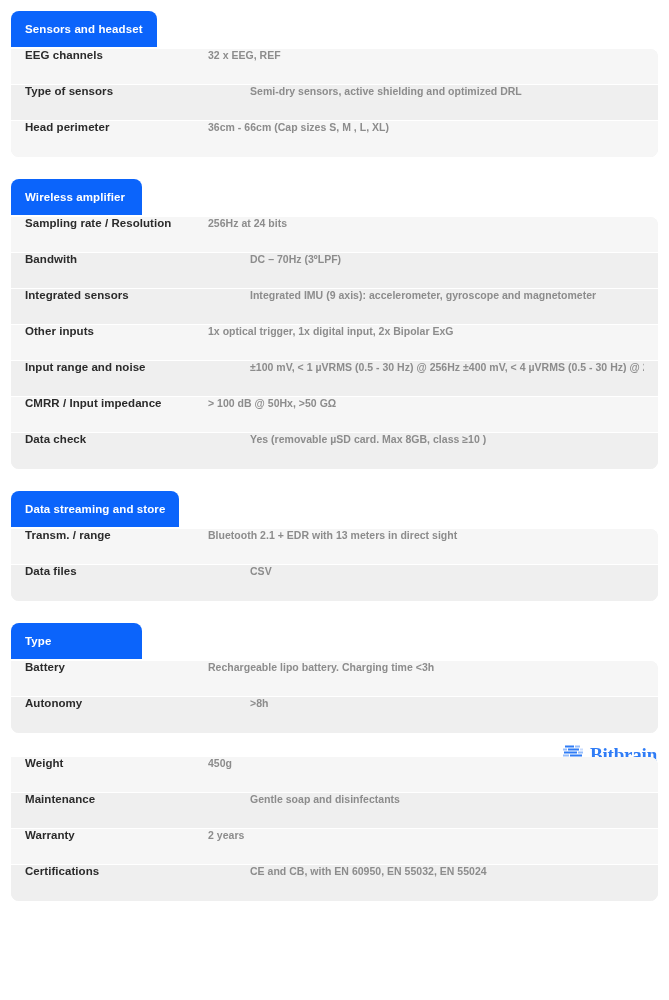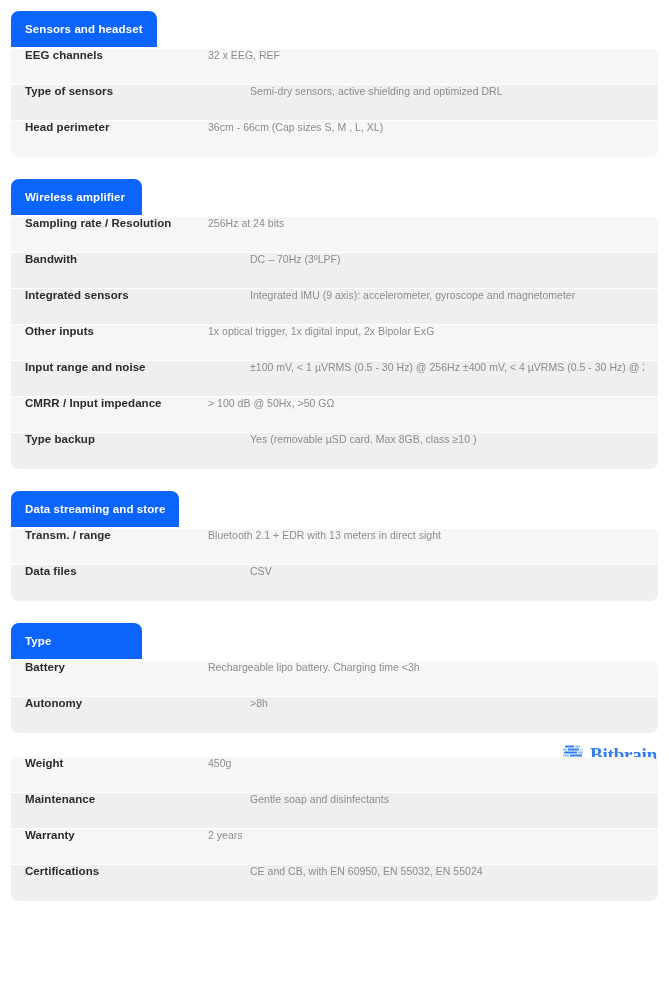--- a/index.html
+++ b/index.html
@@ -78,21 +78,21 @@
     font-weight: 700;
     color: #2b2b2b;
     letter-spacing: 0.05px;
     white-space: nowrap;
     overflow: hidden;
   }
 
   .spec-value {
     flex: 1 1 auto;
     font-size: 10.5px;
-    font-weight: 400;
+    font-weight: 700;
     color: #8c8c8c;
     letter-spacing: 0.02px;
     white-space: nowrap;
     overflow: hidden;
   }
 
   .gap {
     height: 22px;
   }
 
@@ -160,21 +160,21 @@
           </div>
           <div class="spec-row base">
             <div class="spec-label">Input range and noise</div>
             <div class="spec-value">±100 mV, &lt; 1 µVRMS (0.5 - 30 Hz) @ 256Hz ±400 mV, &lt; 4 µVRMS (0.5 - 30 Hz) @ 256Hz (bipolar ExG)</div>
           </div>
           <div class="spec-row alt">
             <div class="spec-label">CMRR / Input impedance</div>
             <div class="spec-value">&gt; 100 dB @ 50Hx, &gt;50 GΩ</div>
           </div>
           <div class="spec-row base">
-            <div class="spec-label">Type backup</div>
+            <div class="spec-label">Data check</div>
             <div class="spec-value">Yes (removable µSD card. Max 8GB, class ≥10 )</div>
           </div>
         </div></div>
       <div class="gap"></div>
       <div class="section"><div class="section-tab">Data streaming and store</div><div class="section-card">
           <div class="spec-row alt">
             <div class="spec-label">Transm. / range</div>
             <div class="spec-value">Bluetooth 2.1 + EDR with 13 meters in direct sight</div>
           </div>
           <div class="spec-row base">

